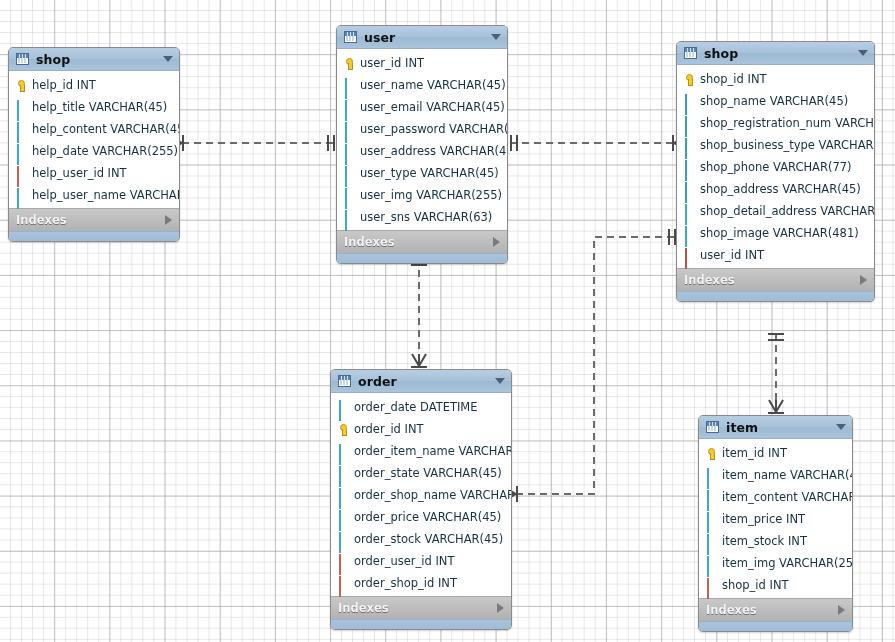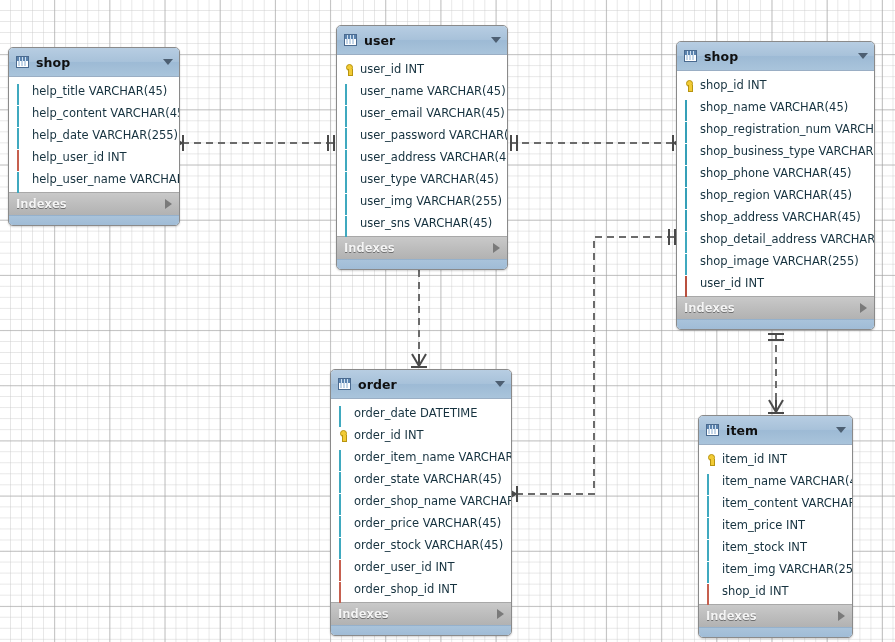--- a/index.html
+++ b/index.html
@@ -46,21 +46,21 @@
     box-sizing: border-box;
     border: 1px solid #8a8a8a;
     border-radius: 5px;
     background: #ffffff;
     box-shadow: 0 1px 2px rgba(0,0,0,0.18);
     overflow: hidden;
   }
 
   .tbl-hdr {
     position: relative;
-    height: 29px;
+    height: 23px;
     box-sizing: border-box;
     border-bottom: 1px solid #9aaec4;
     background: linear-gradient(to bottom, #b7cde2 0%, #a8c2da 48%, #9dbad5 52%, #a9c4db 100%);
     display: flex;
     align-items: center;
     padding: 0 6px 0 7px;
   }
   .tbl-icon {
     width: 13px;
     height: 12px;
@@ -276,20 +276,26 @@
 
   <div id="tables-host">
       <div class="tbl" style="left: 8px; top: 47px; width: 172px;">
         <div class="tbl-hdr">
           <span class="tbl-icon"></span>
           <span class="tbl-name">shop</span>
           <span class="tbl-caret"></span>
         </div>
         <div class="tbl-cols">
           <div class="col">
+            <span class="col-gly">
+              <span class="gly-key"></span>
+            </span>
+            <span class="col-txt">help_id INT</span>
+          </div>
+          <div class="col">
             <span class="col-gly"><span class="gly-diamond"></span></span>
             <span class="col-txt">help_title VARCHAR(45)</span>
           </div>
           <div class="col">
             <span class="col-gly"><span class="gly-diamond"></span></span>
             <span class="col-txt">help_content VARCHAR(45)</span>
           </div>
           <div class="col">
             <span class="col-gly"><span class="gly-diamond"></span></span>
             <span class="col-txt">help_date VARCHAR(255)</span>
@@ -341,21 +347,21 @@
           <div class="col">
             <span class="col-gly"><span class="gly-diamond"></span></span>
             <span class="col-txt">user_type VARCHAR(45)</span>
           </div>
           <div class="col">
             <span class="col-gly"><span class="gly-diamond"></span></span>
             <span class="col-txt">user_img VARCHAR(255)</span>
           </div>
           <div class="col">
             <span class="col-gly"><span class="gly-diamond"></span></span>
-            <span class="col-txt">user_sns VARCHAR(45)</span>
+            <span class="col-txt">user_sns VARCHAR(63)</span>
           </div>
         </div>
         <div class="tbl-idx">
           <span class="tbl-idx-lbl">Indexes</span>
           <span class="tbl-idx-caret"></span>
         </div>
         <div class="tbl-foot"></div>
       </div>
       <div class="tbl" style="left: 676px; top: 41px; width: 199px;">
         <div class="tbl-hdr">
@@ -377,37 +383,33 @@
           <div class="col">
             <span class="col-gly"><span class="gly-diamond-filled"></span></span>
             <span class="col-txt">shop_registration_num  VARCHAR(45)</span>
           </div>
           <div class="col">
             <span class="col-gly"><span class="gly-diamond-filled"></span></span>
             <span class="col-txt">shop_business_type VARCHAR(45)</span>
           </div>
           <div class="col">
             <span class="col-gly"><span class="gly-diamond-filled"></span></span>
-            <span class="col-txt">shop_phone VARCHAR(45)</span>
-          </div>
-          <div class="col">
-            <span class="col-gly"><span class="gly-diamond-filled"></span></span>
-            <span class="col-txt">shop_region VARCHAR(45)</span>
+            <span class="col-txt">shop_phone VARCHAR(77)</span>
           </div>
           <div class="col">
             <span class="col-gly"><span class="gly-diamond-filled"></span></span>
             <span class="col-txt">shop_address VARCHAR(45)</span>
           </div>
           <div class="col">
             <span class="col-gly"><span class="gly-diamond"></span></span>
             <span class="col-txt">shop_detail_address VARCHAR(255)</span>
           </div>
           <div class="col">
             <span class="col-gly"><span class="gly-diamond"></span></span>
-            <span class="col-txt">shop_image VARCHAR(255)</span>
+            <span class="col-txt">shop_image VARCHAR(481)</span>
           </div>
           <div class="col">
             <span class="col-gly"><span class="gly-diamond-fk-filled"></span></span>
             <span class="col-txt">user_id INT</span>
           </div>
         </div>
         <div class="tbl-idx">
           <span class="tbl-idx-lbl">Indexes</span>
           <span class="tbl-idx-caret"></span>
         </div>

